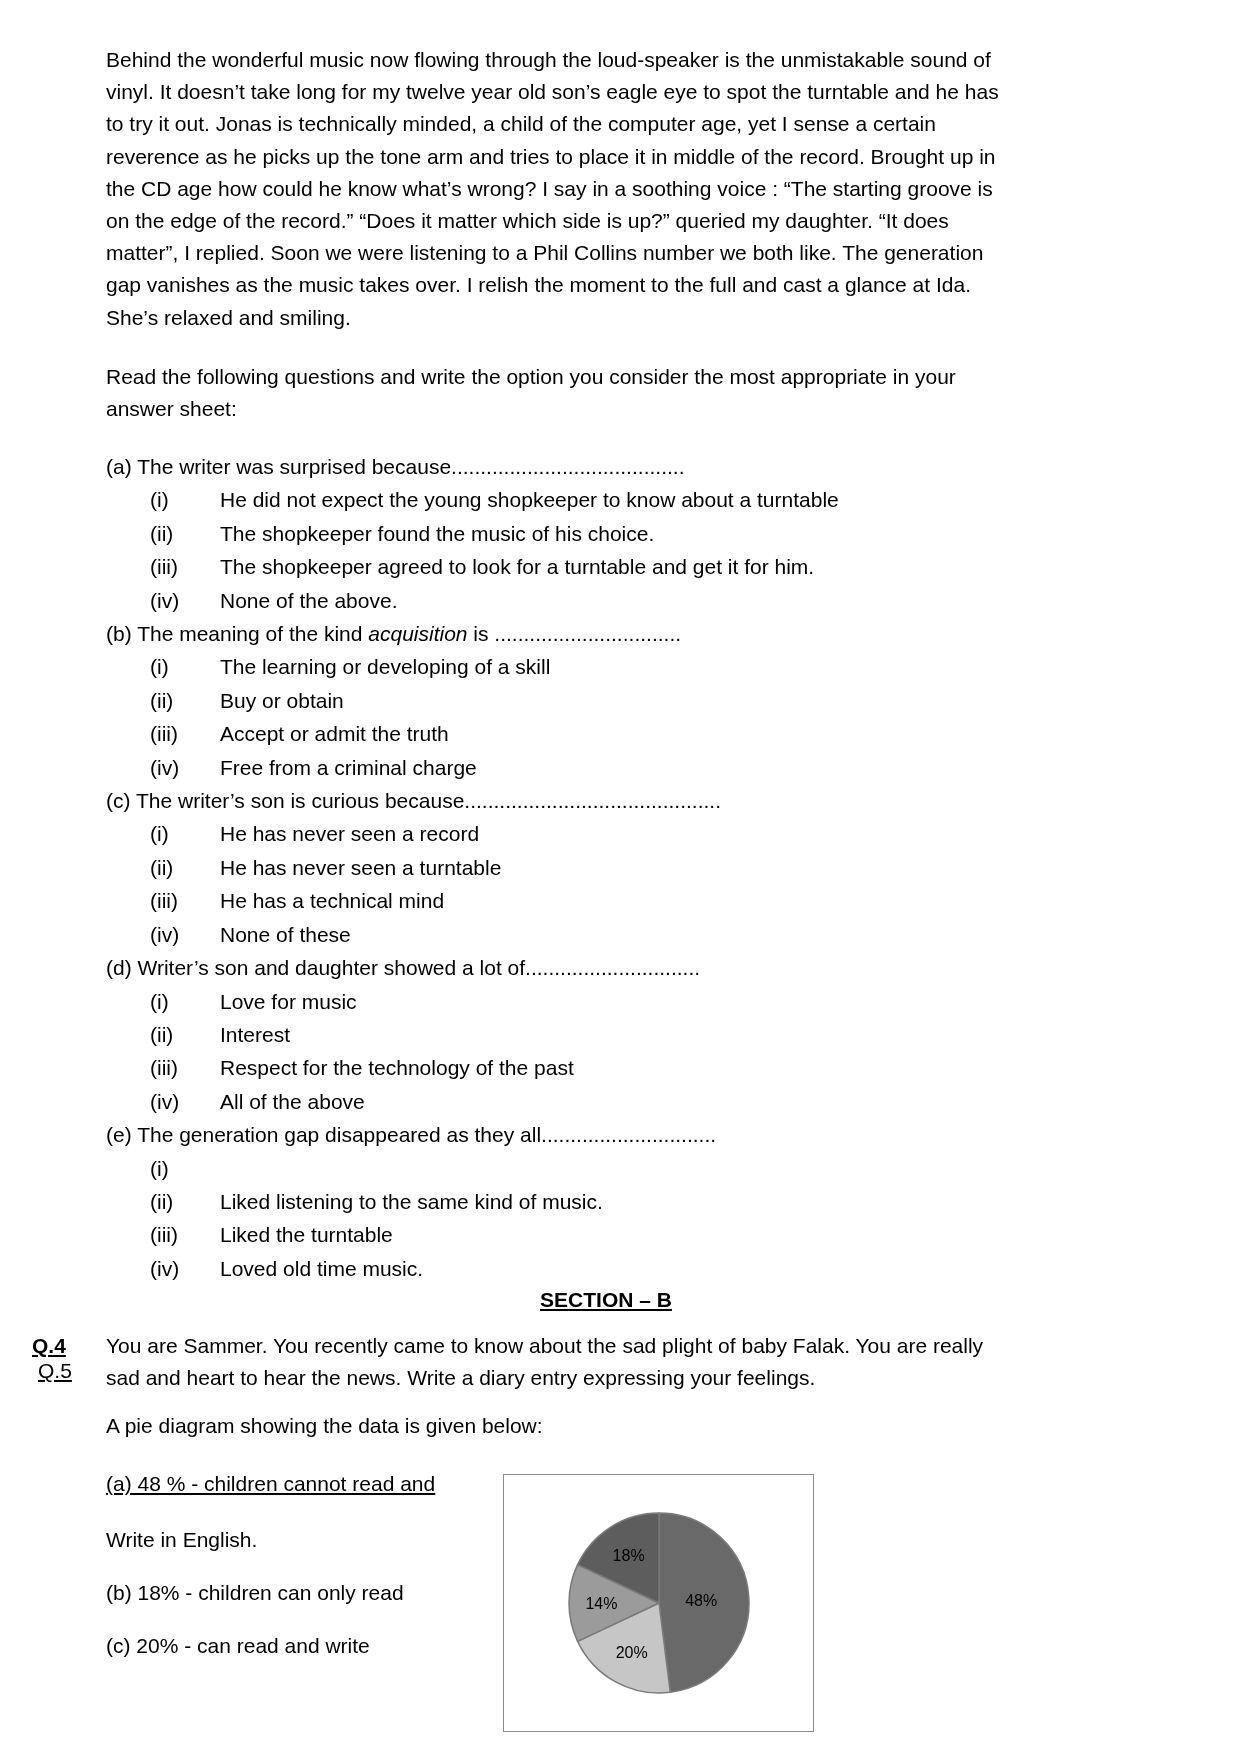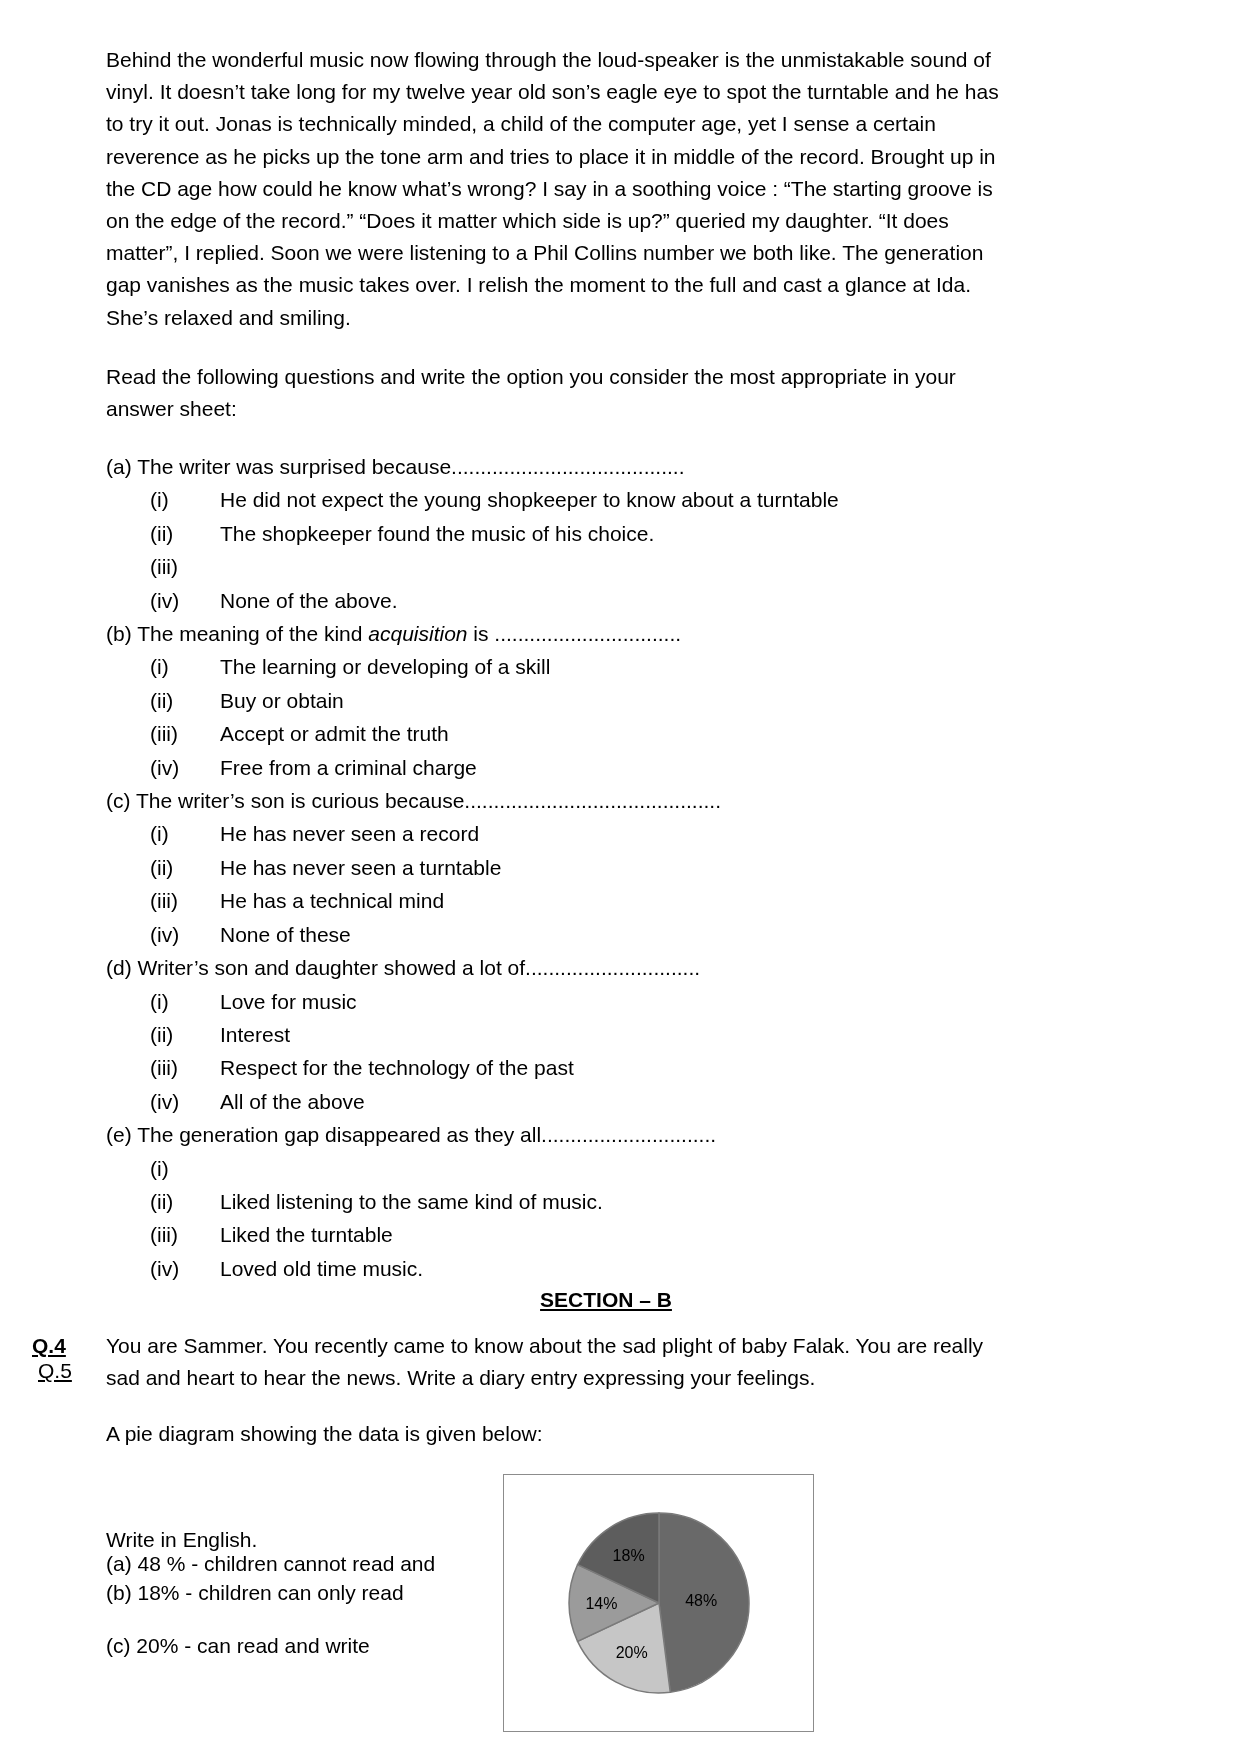--- a/index.html
+++ b/index.html
@@ -29,23 +29,23 @@
     font-size:21px;line-height:33px;
     font-weight:bold;text-align:center;text-decoration:underline;
   }
   .q-label{
     font-size:21px;line-height:32.2px;
     text-decoration:underline;
   }
   #q4-label{top:1330px;left:32px;font-weight:bold;}
   #q4-text{top:1330px;left:106px;width:1070px;}
   #q5-label{top:1355px;left:38px;}
-  #q5-text{top:1410px;left:106px;width:1070px;margin-top:8px;}
+  #q5-text{top:1410px;left:106px;width:1070px;}
   .pie-note{font-size:21px;line-height:32.2px;left:106px;width:400px;white-space:nowrap;}
-  #pie-note-0{top:1548px;}
+  #pie-note-0{top:1468px;text-decoration:underline;}
   #pie-note-1{top:1524px;}
   #pie-note-2{top:1577px;}
   #pie-note-3{top:1630px;}
   #chart-frame{
     top:1474px;left:503px;width:311px;height:258px;
     background:#ffffff;
     border:1px solid #8c8c8c;
     box-sizing:border-box;
   }
   #pie-chart{display:block;width:100%;height:100%;}
@@ -77,20 +77,21 @@
       <div class="q-opt">
         <span class="q-opt-num">(i)</span>
         <span class="q-opt-text">He did not expect the young shopkeeper to know about a turntable</span>
       </div>
       <div class="q-opt">
         <span class="q-opt-num">(ii)</span>
         <span class="q-opt-text">The shopkeeper found the music of his choice.</span>
       </div>
       <div class="q-opt">
         <span class="q-opt-num">(iii)</span>
+        <span class="q-opt-text">The shopkeeper agreed to look for a turntable and get it for him.</span>
       </div>
       <div class="q-opt">
         <span class="q-opt-num">(iv)</span>
         <span class="q-opt-text">None of the above.</span>
       </div>
       <div class="q-stem"><span>(b) </span><span>The meaning of the kind </span><span style="font-style: italic;">acquisition</span><span> is ................................</span></div>
       <div class="q-opt">
         <span class="q-opt-num">(i)</span>
         <span class="q-opt-text">The learning or developing of a skill</span>
       </div>

